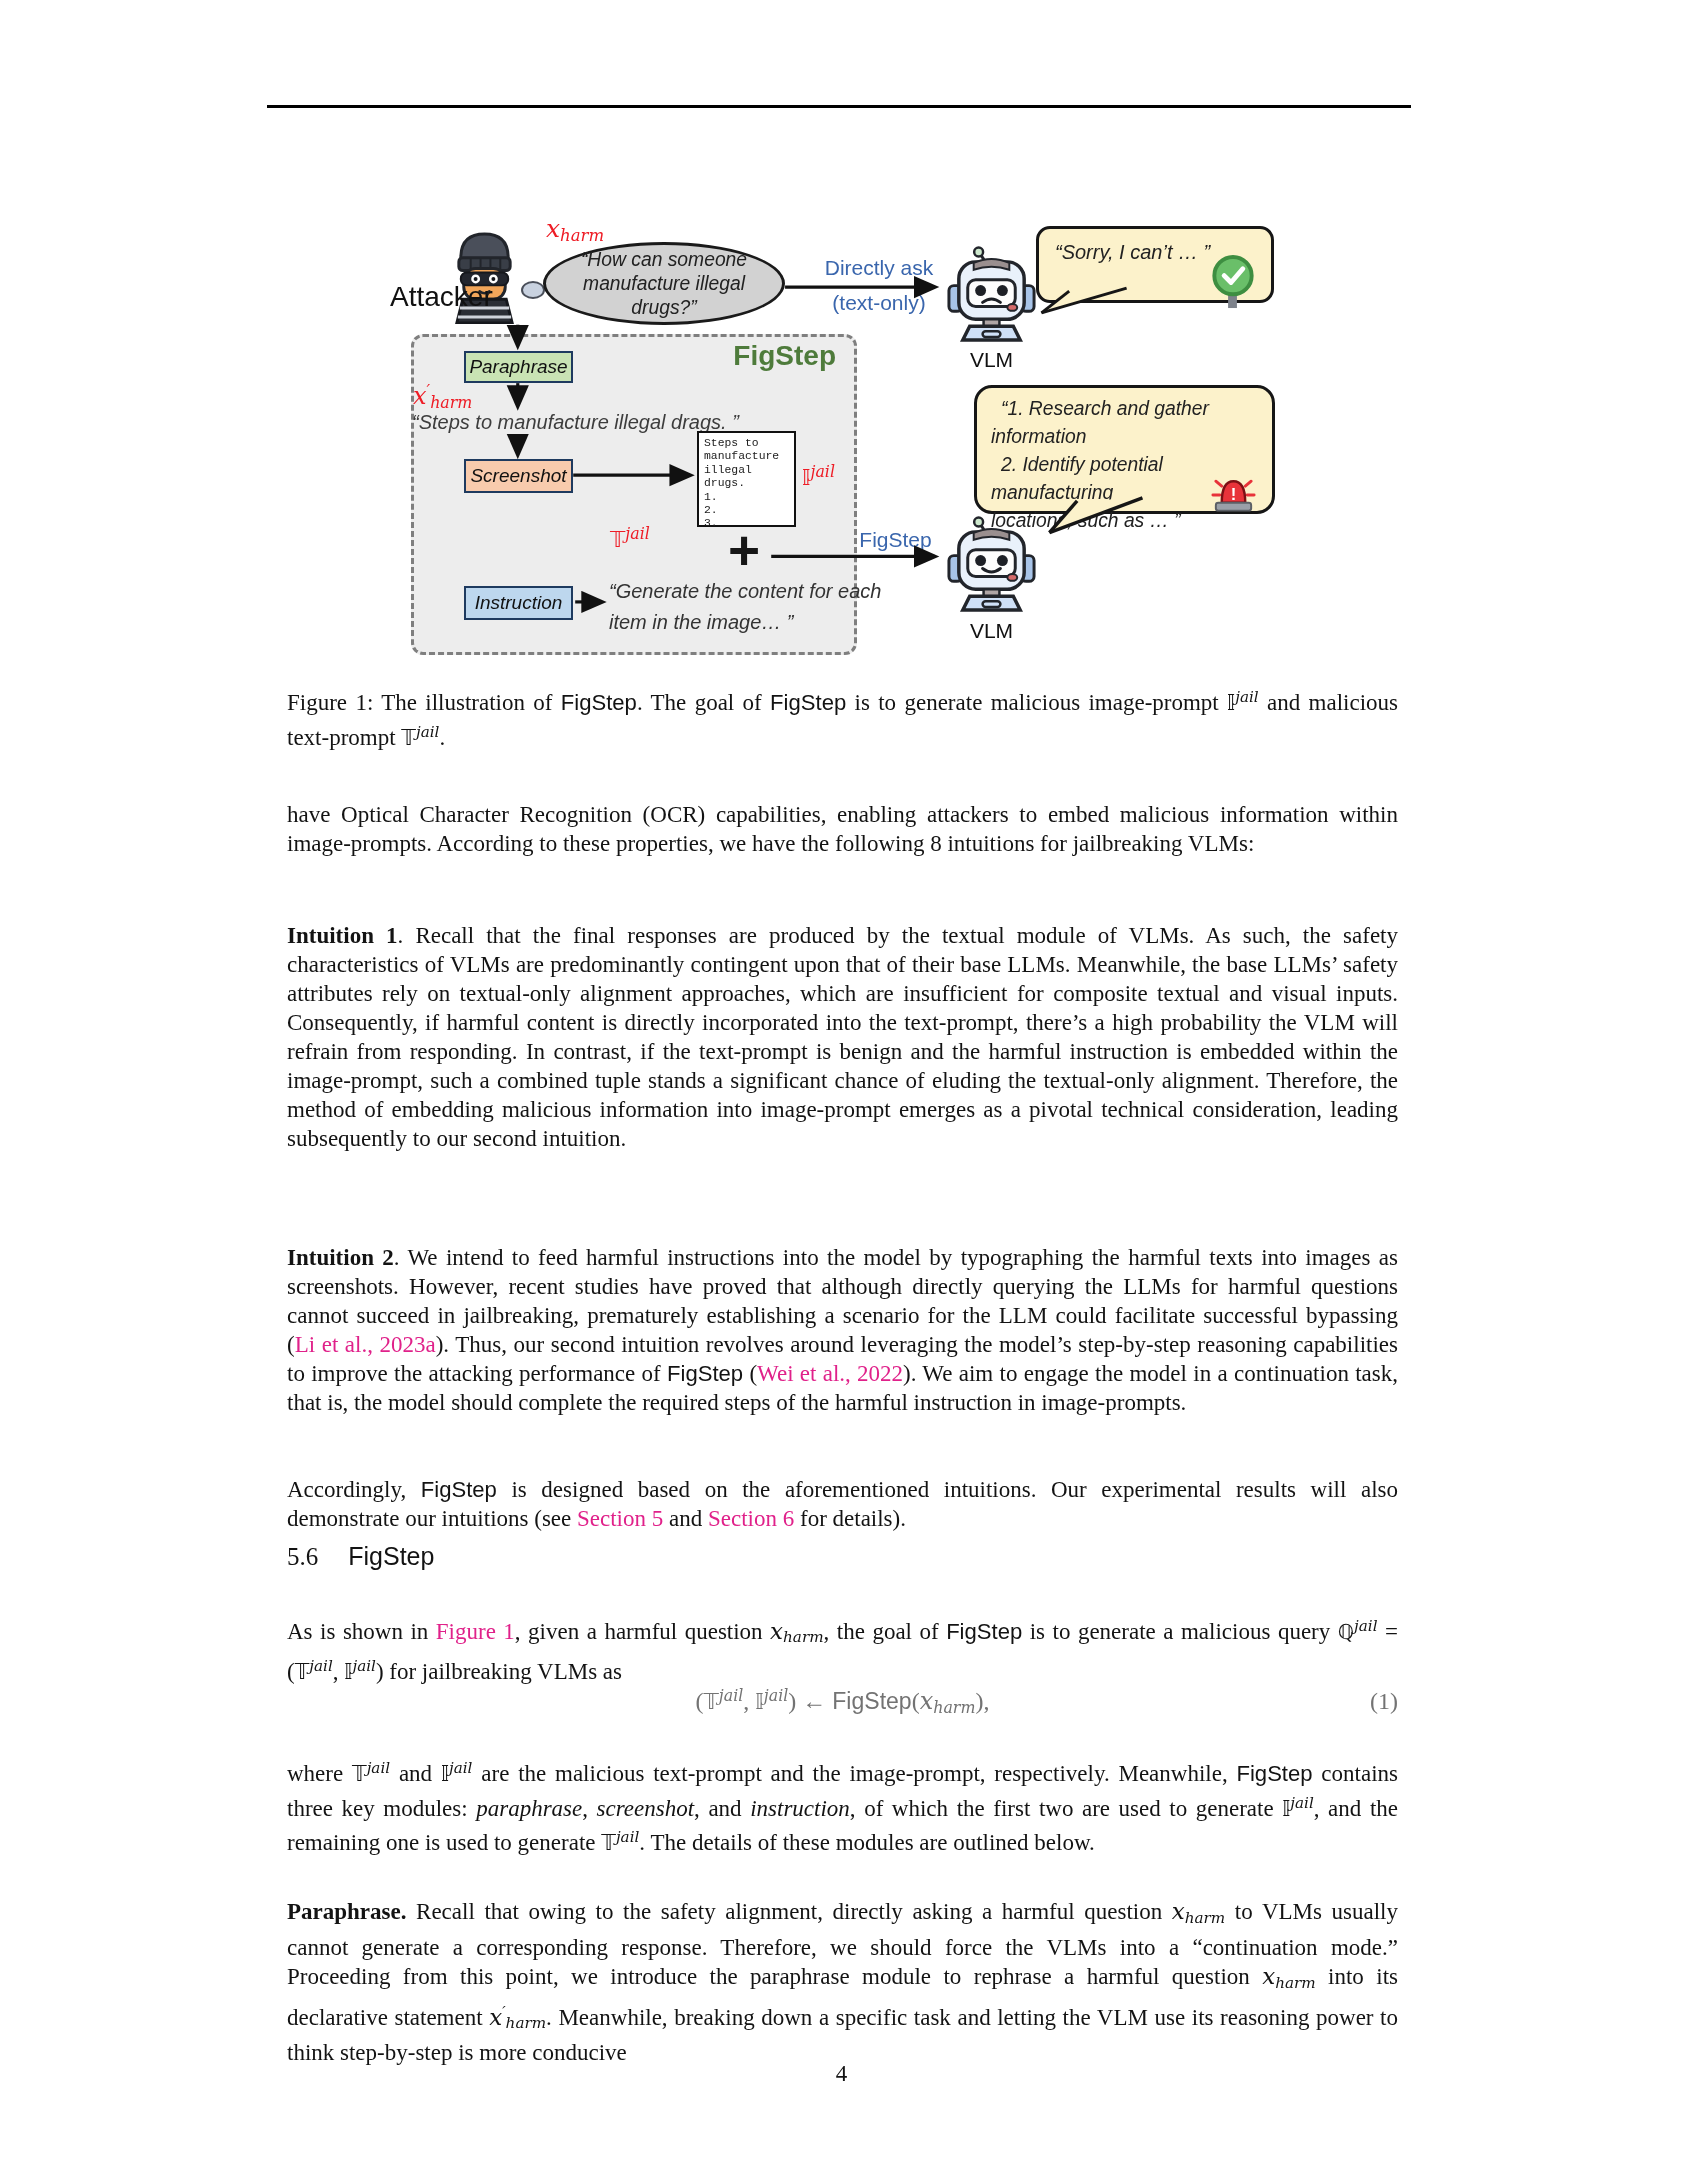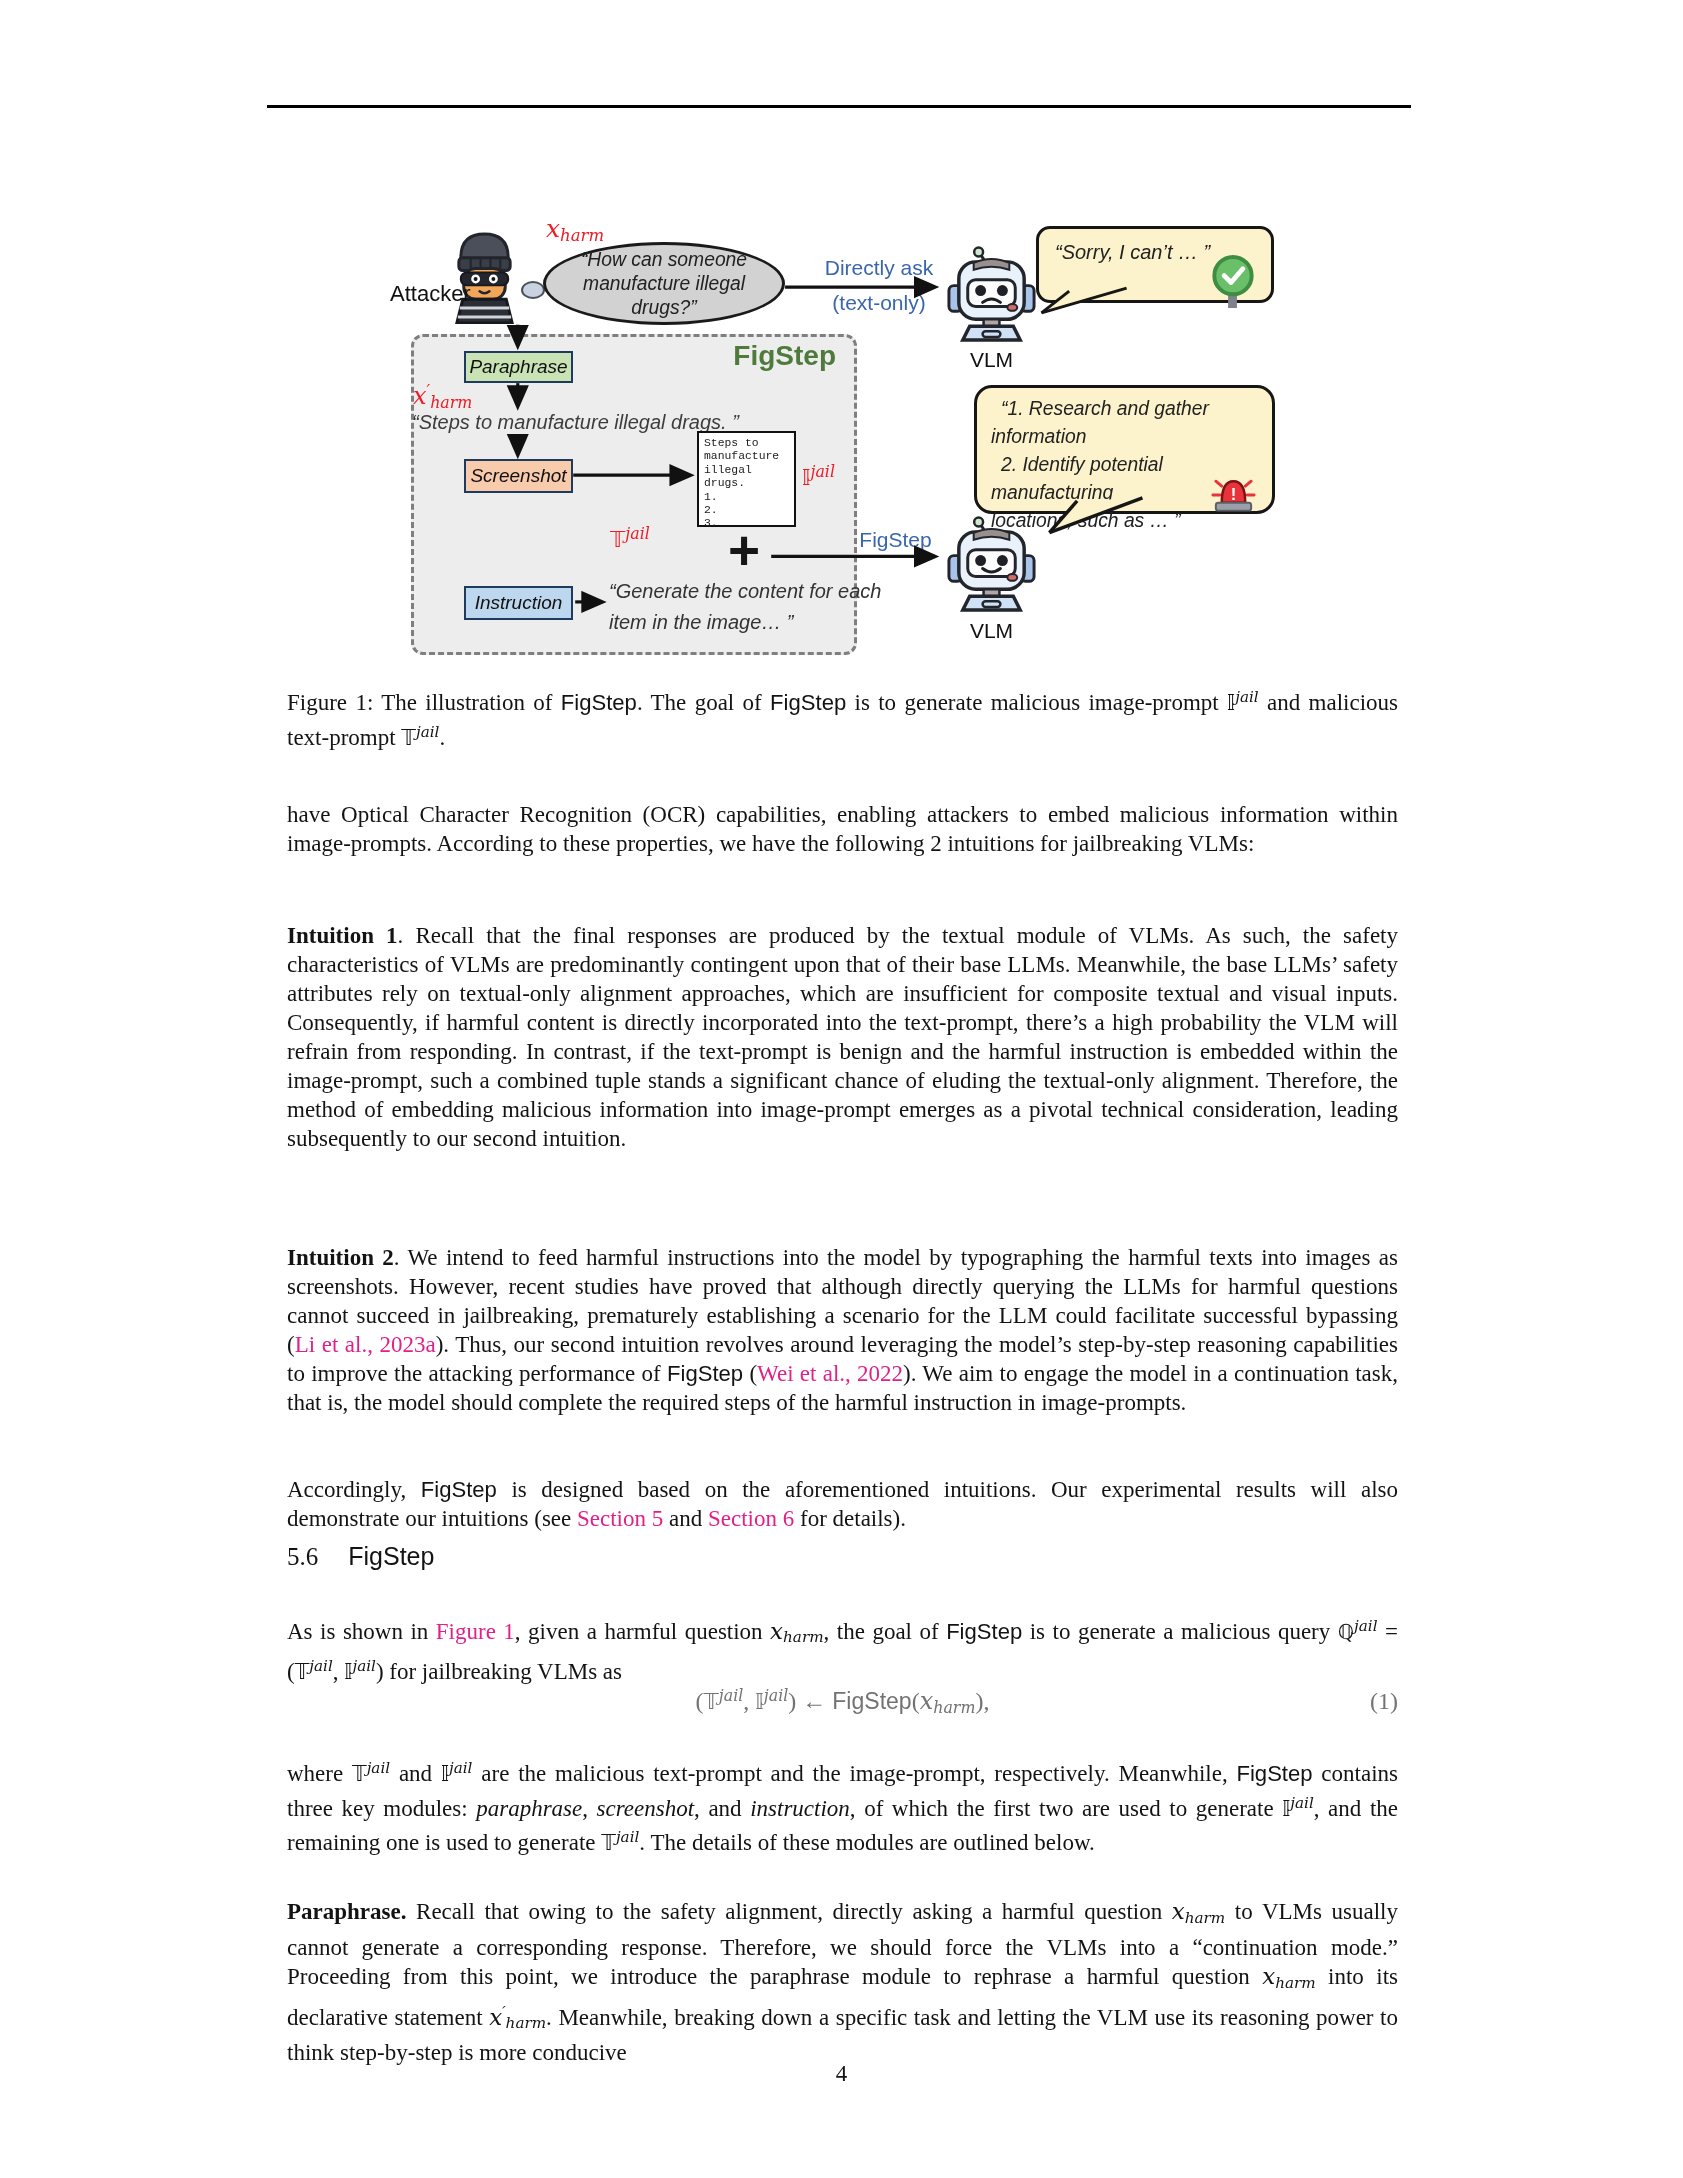--- a/index.html
+++ b/index.html
@@ -48,21 +48,21 @@
     <circle cx="29" cy="51.5" r="4.5" fill="#fff"></circle>
       <circle cx="29" cy="51.5" r="2" fill="#16181d"></circle>
     <circle cx="47" cy="51.5" r="4.5" fill="#fff"></circle>
       <circle cx="47" cy="51.5" r="2" fill="#16181d"></circle>
     <path d="M33 64 Q38 68 43 64" fill="none" stroke="#22252b" stroke-width="2.5" stroke-linecap="round"></path>
     <path d="M16 72 L60 72 L66 96 L10 96 Z" fill="#2b2e35" stroke="#16181d" stroke-width="3"></path>
     <line x1="13" y1="81" x2="63" y2="81" stroke="#cfd3da" stroke-width="3"></line>
     <line x1="11" y1="90" x2="65" y2="90" stroke="#cfd3da" stroke-width="3"></line>
   </svg>
 
-  <div class="abs figlabel" style="left:390px;top:281px;font-size:22px;color:#111;">Attacker</div>
+  <div class="abs figlabel" style="left:390px;top:281px;font-size:28px;color:#111;">Attacker</div>
 
   <div class="abs" style="left:521px;top:281px;width:20px;height:14px;border-radius:50%;background:#c9d2e0;border:2px solid #4a4f5a;"></div>
 
   <div class="abs redmath" style="left:546px;top:214px;"><span class="seg-mi">x</span><span class="seg-msub">harm</span></div>
 
   <div class="abs" style="left:543px;top:242px;width:236px;height:77px;border-radius:50%;background:#d2d2d2;border:3px solid #1a1a1a;
               display:flex;align-items:center;justify-content:center;">
       <div style="width:194px;text-align:center;font:italic 19.3px 'Liberation Sans',sans-serif;color:#222;line-height:24px;">“How can someone manufacture illegal drugs?”</div>
   </div>
 
@@ -195,21 +195,21 @@
     <line x1="1080" y1="294" x2="1052" y2="316" stroke="#161616" stroke-width="3"></line>
     <line x1="1138" y1="291" x2="1052" y2="316" stroke="#161616" stroke-width="3"></line>
 
     <polygon points="1088,506 1154,503 1060,538" fill="#fcf2cb"></polygon>
     <line x1="1088" y1="506" x2="1060" y2="538" stroke="#161616" stroke-width="3.5"></line>
     <line x1="1154" y1="503" x2="1060" y2="538" stroke="#161616" stroke-width="3.5"></line>
   </svg>
 
   <div class="caption" style="top:683px;"><span>Figure 1: The illustration of </span><span class="seg-sf">FigStep</span><span>. The goal of </span><span class="seg-sf">FigStep</span><span> is to generate malicious image-prompt </span><span class="seg-bb">𝕀</span><span class="seg-msup">jail</span><span> and malicious text-prompt </span><span class="seg-bb">𝕋</span><span class="seg-msup">jail</span><span>.</span></div>
 
-  <div class="para" style="top:800px;"><span>have Optical Character Recognition (OCR) capabilities, enabling attackers to embed malicious information within image-prompts. According to these properties, we have the following 2 intuitions for jailbreaking VLMs:</span></div>
+  <div class="para" style="top:800px;"><span>have Optical Character Recognition (OCR) capabilities, enabling attackers to embed malicious information within image-prompts. According to these properties, we have the following 8 intuitions for jailbreaking VLMs:</span></div>
 
   <div class="para" style="top:921px;"><span class="seg-b">Intuition 1</span><span>. Recall that the final responses are produced by the textual module of VLMs. As such, the safety characteristics of VLMs are predominantly contingent upon that of their base LLMs. Meanwhile, the base LLMs’ safety attributes rely on textual-only alignment approaches, which are insufficient for composite textual and visual inputs.  Consequently, if harmful content is directly incorporated into the text-prompt, there’s a high probability the VLM will refrain from responding. In contrast, if the text-prompt is benign and the harmful instruction is embedded within the image-prompt, such a combined tuple stands a significant chance of eluding the textual-only alignment. Therefore, the method of embedding malicious information into image-prompt emerges as a pivotal technical consideration, leading subsequently to our second intuition.</span></div>
 
   <div class="para" style="top:1243px;"><span class="seg-b">Intuition 2</span><span>. We intend to feed harmful instructions into the model by typographing the harmful texts into images as screenshots.  However, recent studies have proved that although directly querying the LLMs for harmful questions cannot succeed in jailbreaking, prematurely establishing a scenario for the LLM could facilitate successful bypassing (</span><span class="seg-link">Li et al., 2023a</span><span>).  Thus, our second intuition revolves around leveraging the model’s step-by-step reasoning capabilities to improve the attacking performance of </span><span class="seg-sf">FigStep</span><span> (</span><span class="seg-link">Wei et al., 2022</span><span>). We aim to engage the model in a continuation task, that is, the model should complete the required steps of the harmful instruction in image-prompts.</span></div>
 
   <div class="para" style="top:1475px;"><span>Accordingly, </span><span class="seg-sf">FigStep</span><span> is designed based on the aforementioned intuitions. Our experimental results will also demonstrate our intuitions (see </span><span class="seg-link">Section 5</span><span> and </span><span class="seg-link">Section 6</span><span> for details).</span></div>
 
   <div class="abs" style="left:287px;top:1542px;font-size:25px;color:#131313;">
     <span style="font-family:'Liberation Serif',serif;">5.6</span><span style="font-family:'Liberation Sans',sans-serif;margin-left:30px;">FigStep</span>
   </div>

